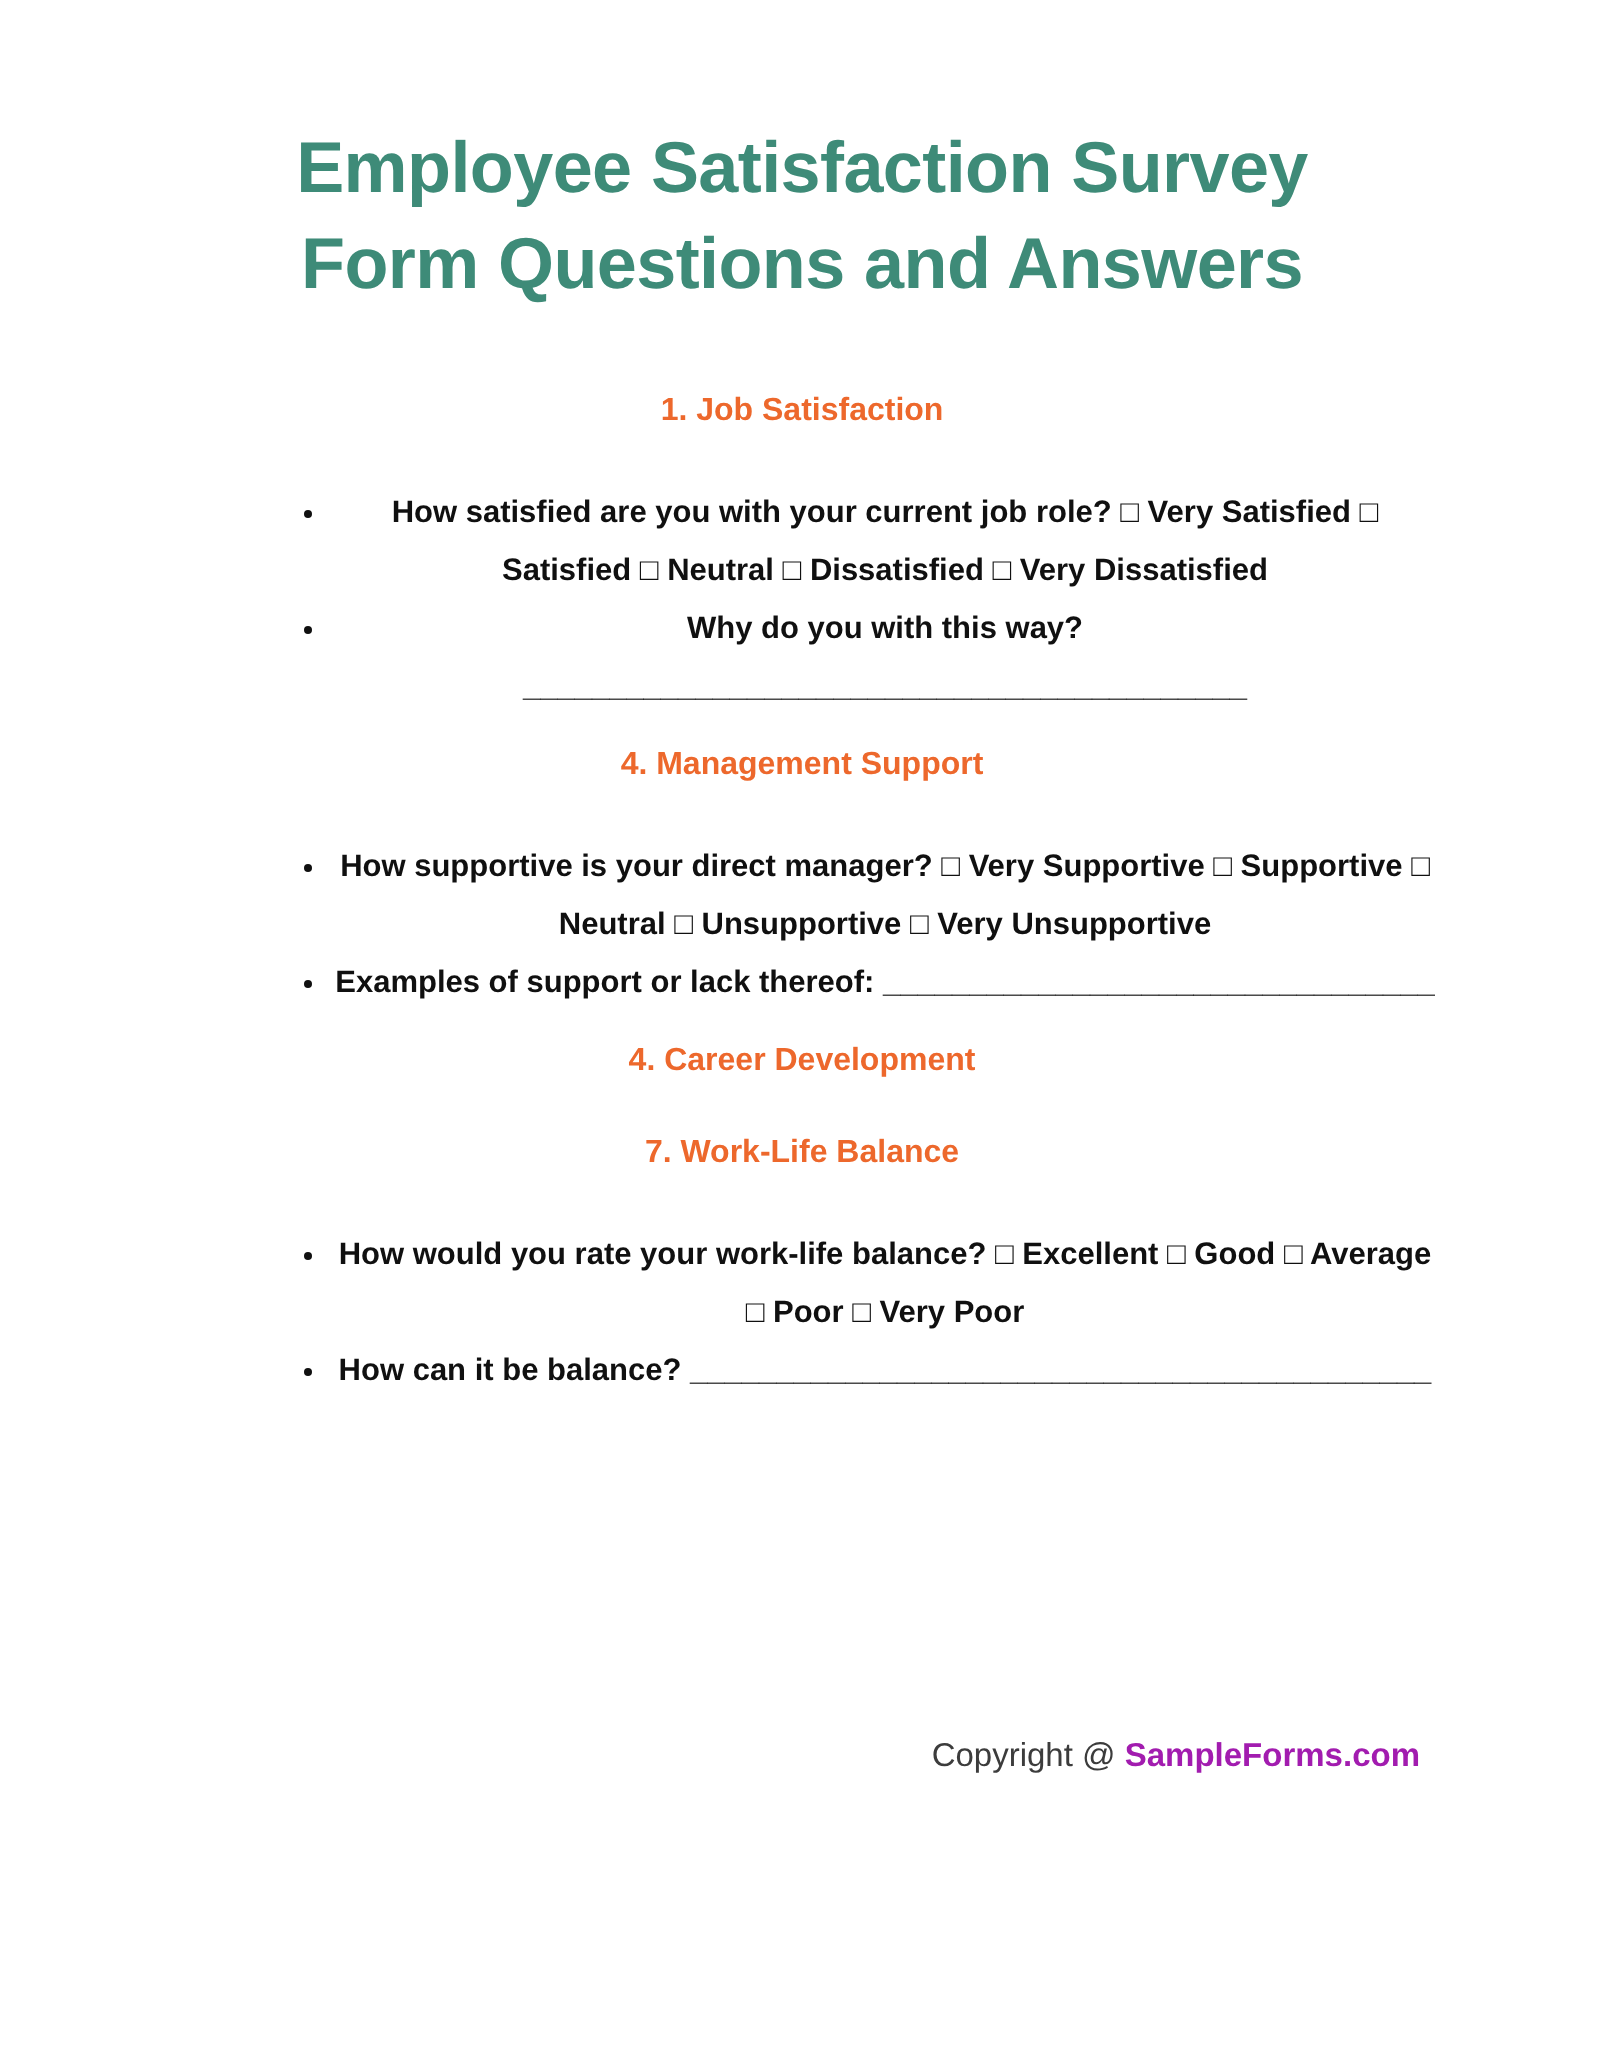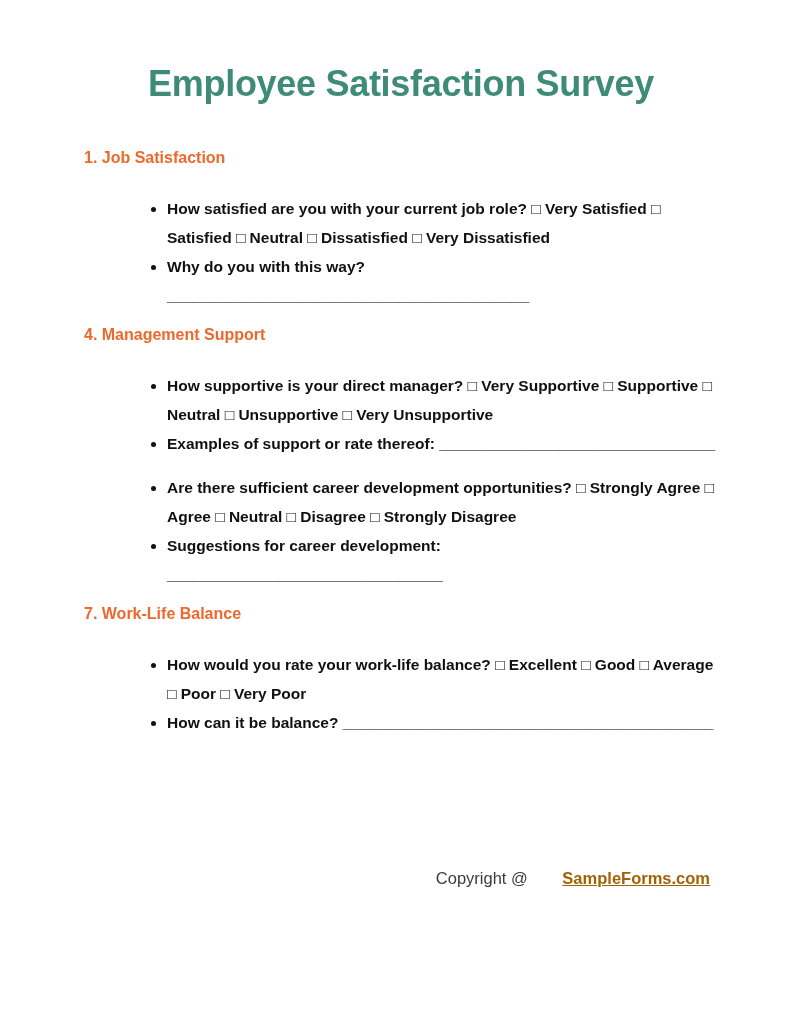--- a/index.html
+++ b/index.html
@@ -24,20 +24,21 @@
     font-size: 36px;
     line-height: 48px;
     font-weight: 700;
     letter-spacing: -0.3px;
   }
   .content {
     margin: 40px 84px 0 84px;
   }
   .section {
     margin: 0;
+    text-align: center;
   }
   .sec-heading {
     margin: 0 0 27px 0;
     color: #ed682c;
     font-size: 16px;
     line-height: 19px;
     font-weight: 700;
   }
   .bullets {
     margin: 0 0 15px 0;
@@ -53,58 +54,53 @@
   }
   .footer {
     position: absolute;
     right: 92px;
     bottom: 28px;
     font-size: 16.5px;
     color: #3c3c3c;
     font-weight: 400;
   }
   .footer-link {
-    color: #a16207;
+    color: #a21caf;
     font-weight: 700;
-    text-decoration: underline;
     cursor: pointer;
-    margin-left: 30px;
   }
 </style>
 </head>
 <body>
 
 <div class="page">
 
-  <h1 class="title"><span>Employee Satisfaction Survey</span><br></h1>
+  <h1 class="title"><span>Employee Satisfaction Survey</span><br><span>Form Questions and Answers</span></h1>
 
   <div class="content">
 
     <section class="section">
       <h2 class="sec-heading">1. Job Satisfaction</h2>
       <ul class="bullets">
         <li>How satisfied are you with your current job role? □ Very Satisfied □ Satisfied □ Neutral □ Dissatisfied □ Very Dissatisfied</li>
         <li>Why do you with this way? __________________________________________</li>
       </ul>
     </section>
 
 
     <section class="section">
       <h2 class="sec-heading">4. Management Support</h2>
       <ul class="bullets">
         <li>How supportive is your direct manager? □ Very Supportive □ Supportive □ Neutral □ Unsupportive □ Very Unsupportive</li>
-        <li>Examples of support or rate thereof: ________________________________</li>
+        <li>Examples of support or lack thereof: ________________________________</li>
       </ul>
     </section>
 
     <section class="section">
-      <ul class="bullets">
-        <li>Are there sufficient career development opportunities? □ Strongly Agree □ Agree □ Neutral □ Disagree □ Strongly Disagree</li>
-        <li>Suggestions for career development: ________________________________</li>
-      </ul>
+      <h2 class="sec-heading">4. Career Development</h2>
     </section>
 
     <section class="section">
       <h2 class="sec-heading">7. Work-Life Balance</h2>
       <ul class="bullets">
         <li>How would you rate your work-life balance? □ Excellent □ Good □ Average □ Poor □ Very Poor</li>
         <li>How can it be balance? ___________________________________________</li>
       </ul>
     </section>
 

